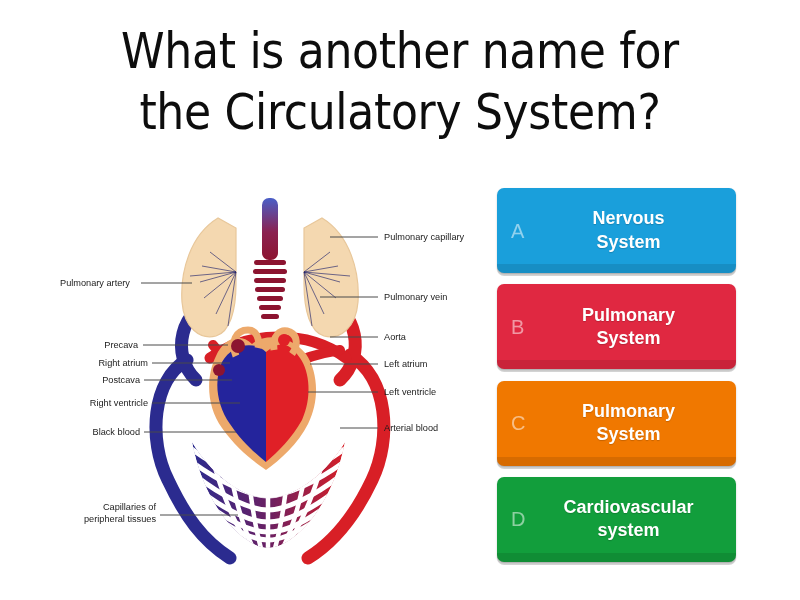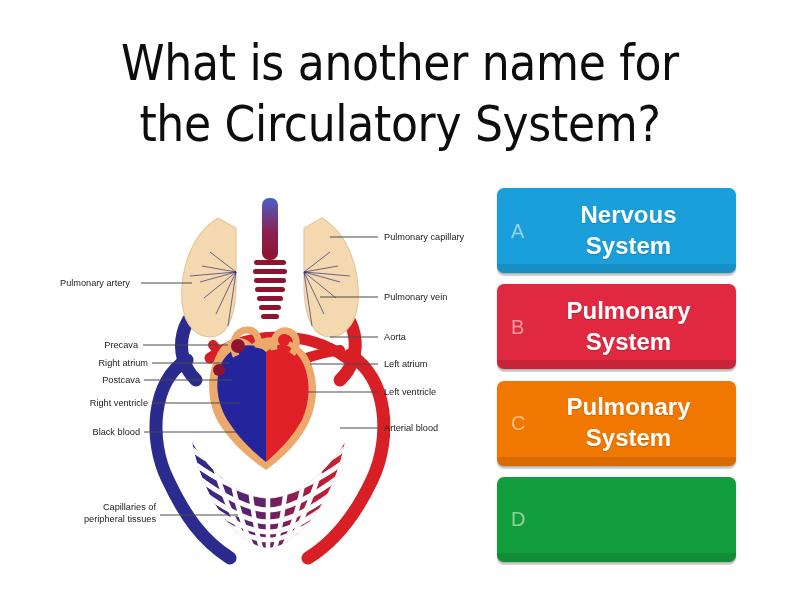--- a/index.html
+++ b/index.html
@@ -12,21 +12,21 @@
     height: 600px;
     overflow: hidden;
     font-family: "Liberation Sans", sans-serif;
     position: relative;
   }
 
   
   #question-area {
     position: absolute;
     left: 0;
-    top: 20px;
+    top: 8px;
     width: 800px;
     height: 150px;
     display: flex;
     align-items: center;
     justify-content: center;
   }
   #question-title {
     font-family: "DejaVu Sans Condensed", "Liberation Sans Narrow", "Liberation Sans", sans-serif;
     font-size: 49px;
     line-height: 1.24;
@@ -89,21 +89,21 @@
     color: rgba(255,255,255,0.52);
     font-family: "Liberation Sans", sans-serif;
     line-height: 1;
     z-index: 2;
   }
   .answer-text {
     position: relative;
     z-index: 2;
     color: #ffffff;
     font-weight: bold;
-    font-size: 24px;
+    font-size: 18px;
     line-height: 1.28;
     text-align: center;
     padding: 0 10px 0 34px;
     white-space: pre-line;
     text-shadow: 0 1px 1px rgba(0,0,0,0.18);
   }
   #answer-a { background: #1a9fdb; }
   #answer-b { background: #e02841; }
   #answer-c { background: #f07800; }
   #answer-d { background: #129e3c; }
@@ -274,15 +274,17 @@
   </div>
 
   <div class="answer-option" id="answer-c">
     <span class="answer-letter">C</span>
     <span class="answer-text">Pulmonary
 System</span>
   </div>
 
   <div class="answer-option" id="answer-d">
     <span class="answer-letter">D</span>
+    <span class="answer-text">Cardiovascular
+system</span>
   </div>
 
 </div>
 
 </body></html>

